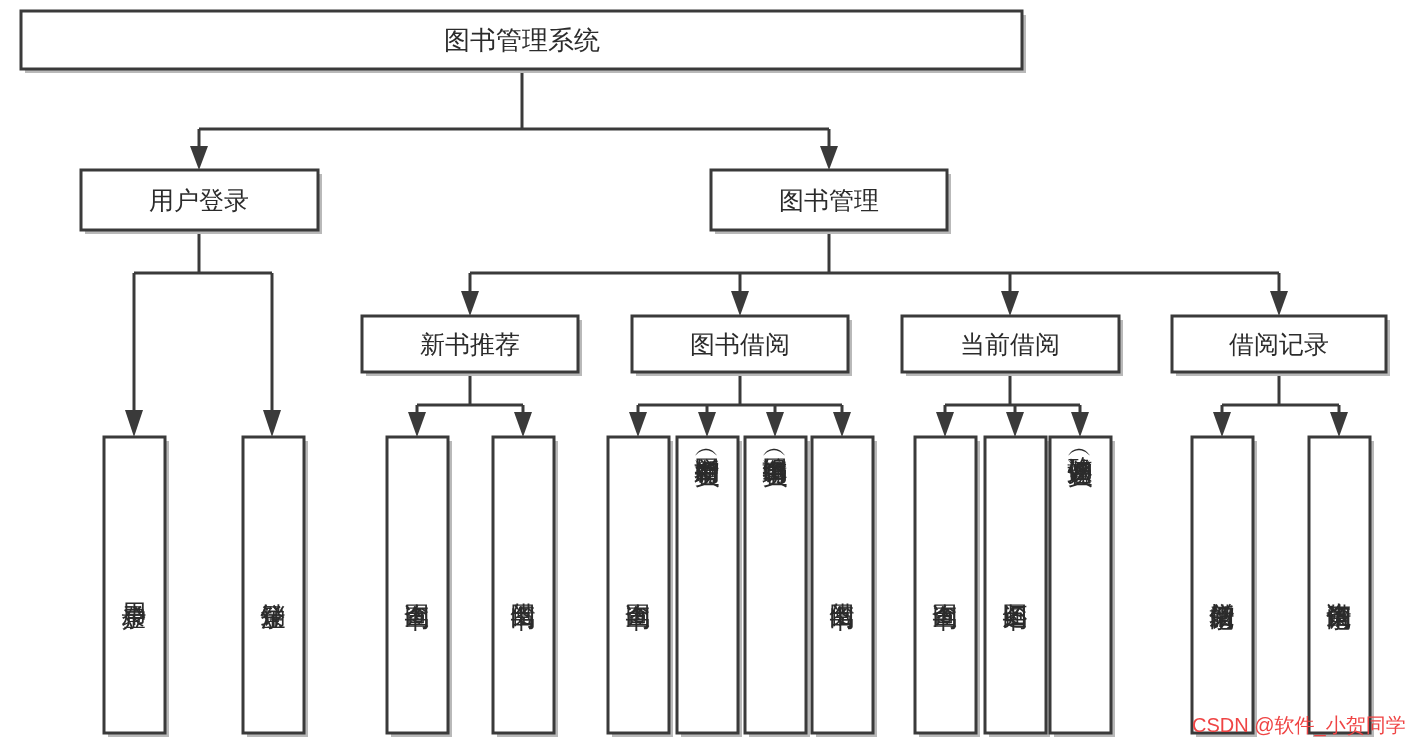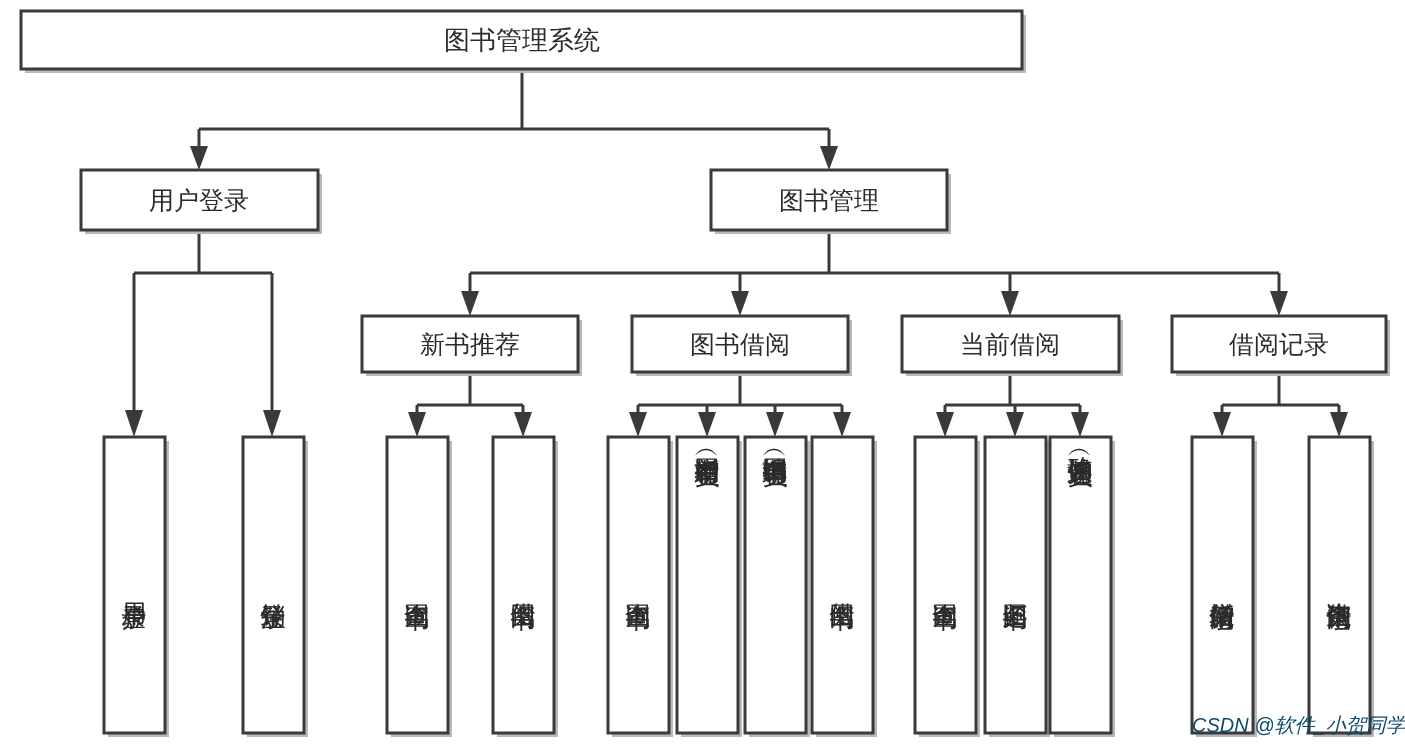--- a/index.html
+++ b/index.html
@@ -24,23 +24,23 @@
     font-size:25px;color:#2b2b2b;line-height:1.04;
     writing-mode:vertical-rl;text-orientation:upright;
     white-space:nowrap;letter-spacing:1px;
     font-family:"Liberation Sans","DejaVu Sans",sans-serif;
   }
   .leaf-label-wrap{
     position:absolute;display:flex;align-items:center;justify-content:center;
     pointer-events:none;
   }
   .watermark{
-    position:absolute;font-size:20px;color:#0c4a6e;
-    font-family:"Liberation Sans","DejaVu Sans",sans-serif;
-    white-space:nowrap;left:1192px;top:712px;font-style:italic;
+    position:absolute;font-size:20px;color:#ef4444;
+    font-family:"Liberation Sans","DejaVu Sans",sans-serif;
+    white-space:nowrap;left:1192px;top:712px;
   }
 </style>
 </head>
 <body>
 
 <div id="diagram-root">
 
   <svg id="tree" viewBox="0 0 1405 747">
 
     <g>

